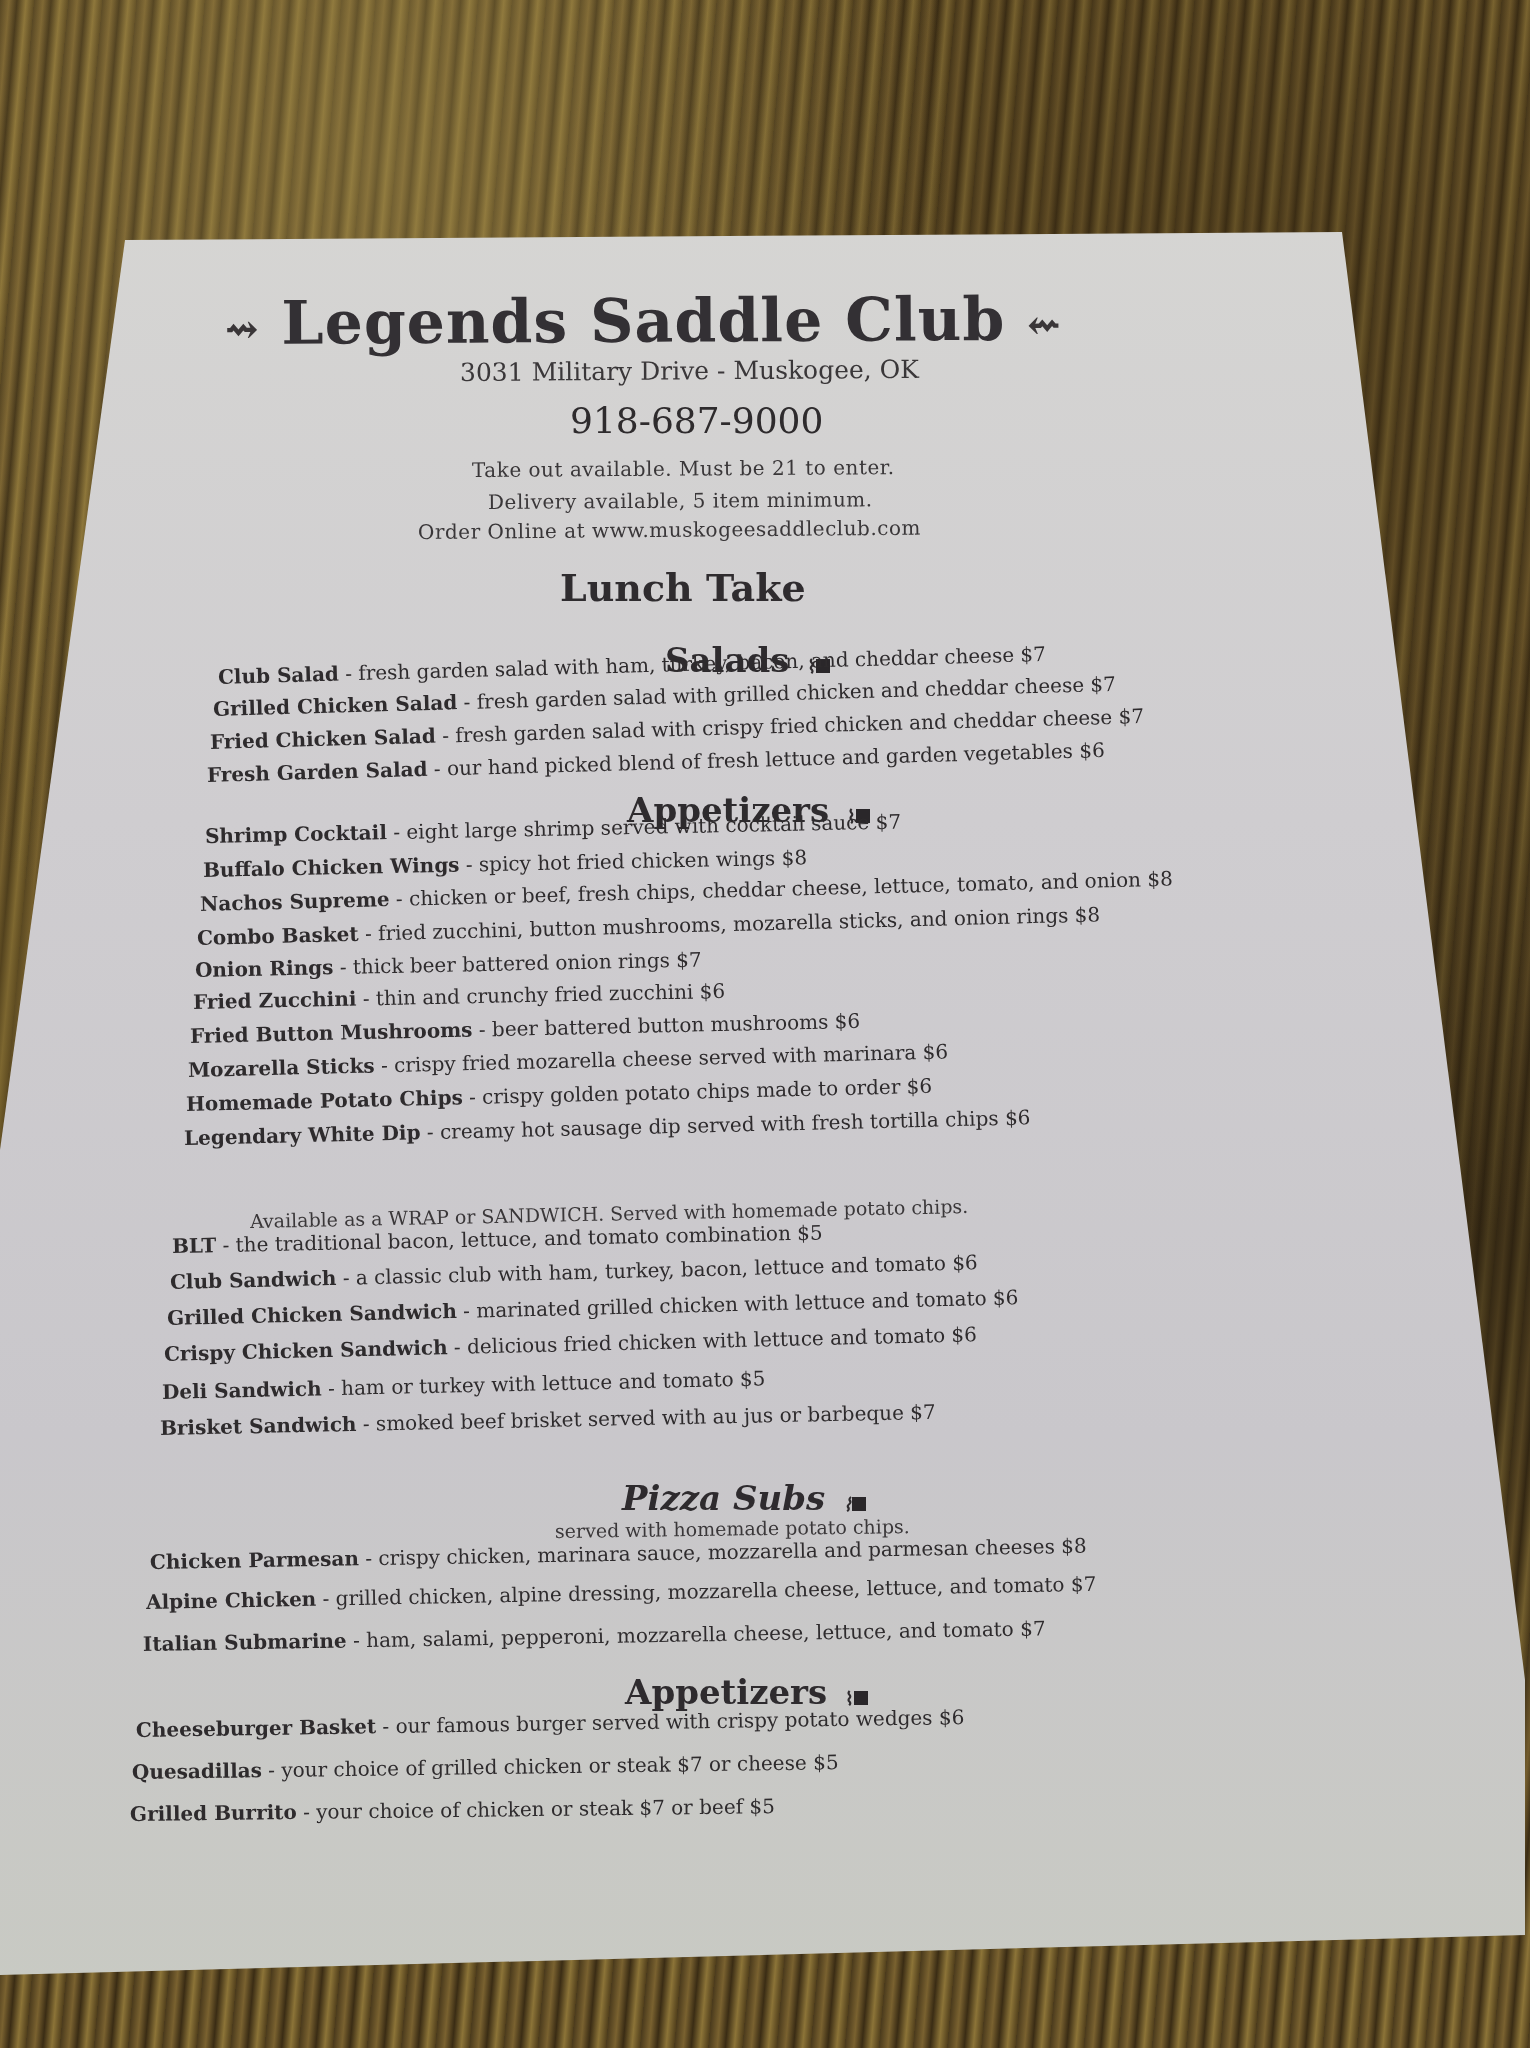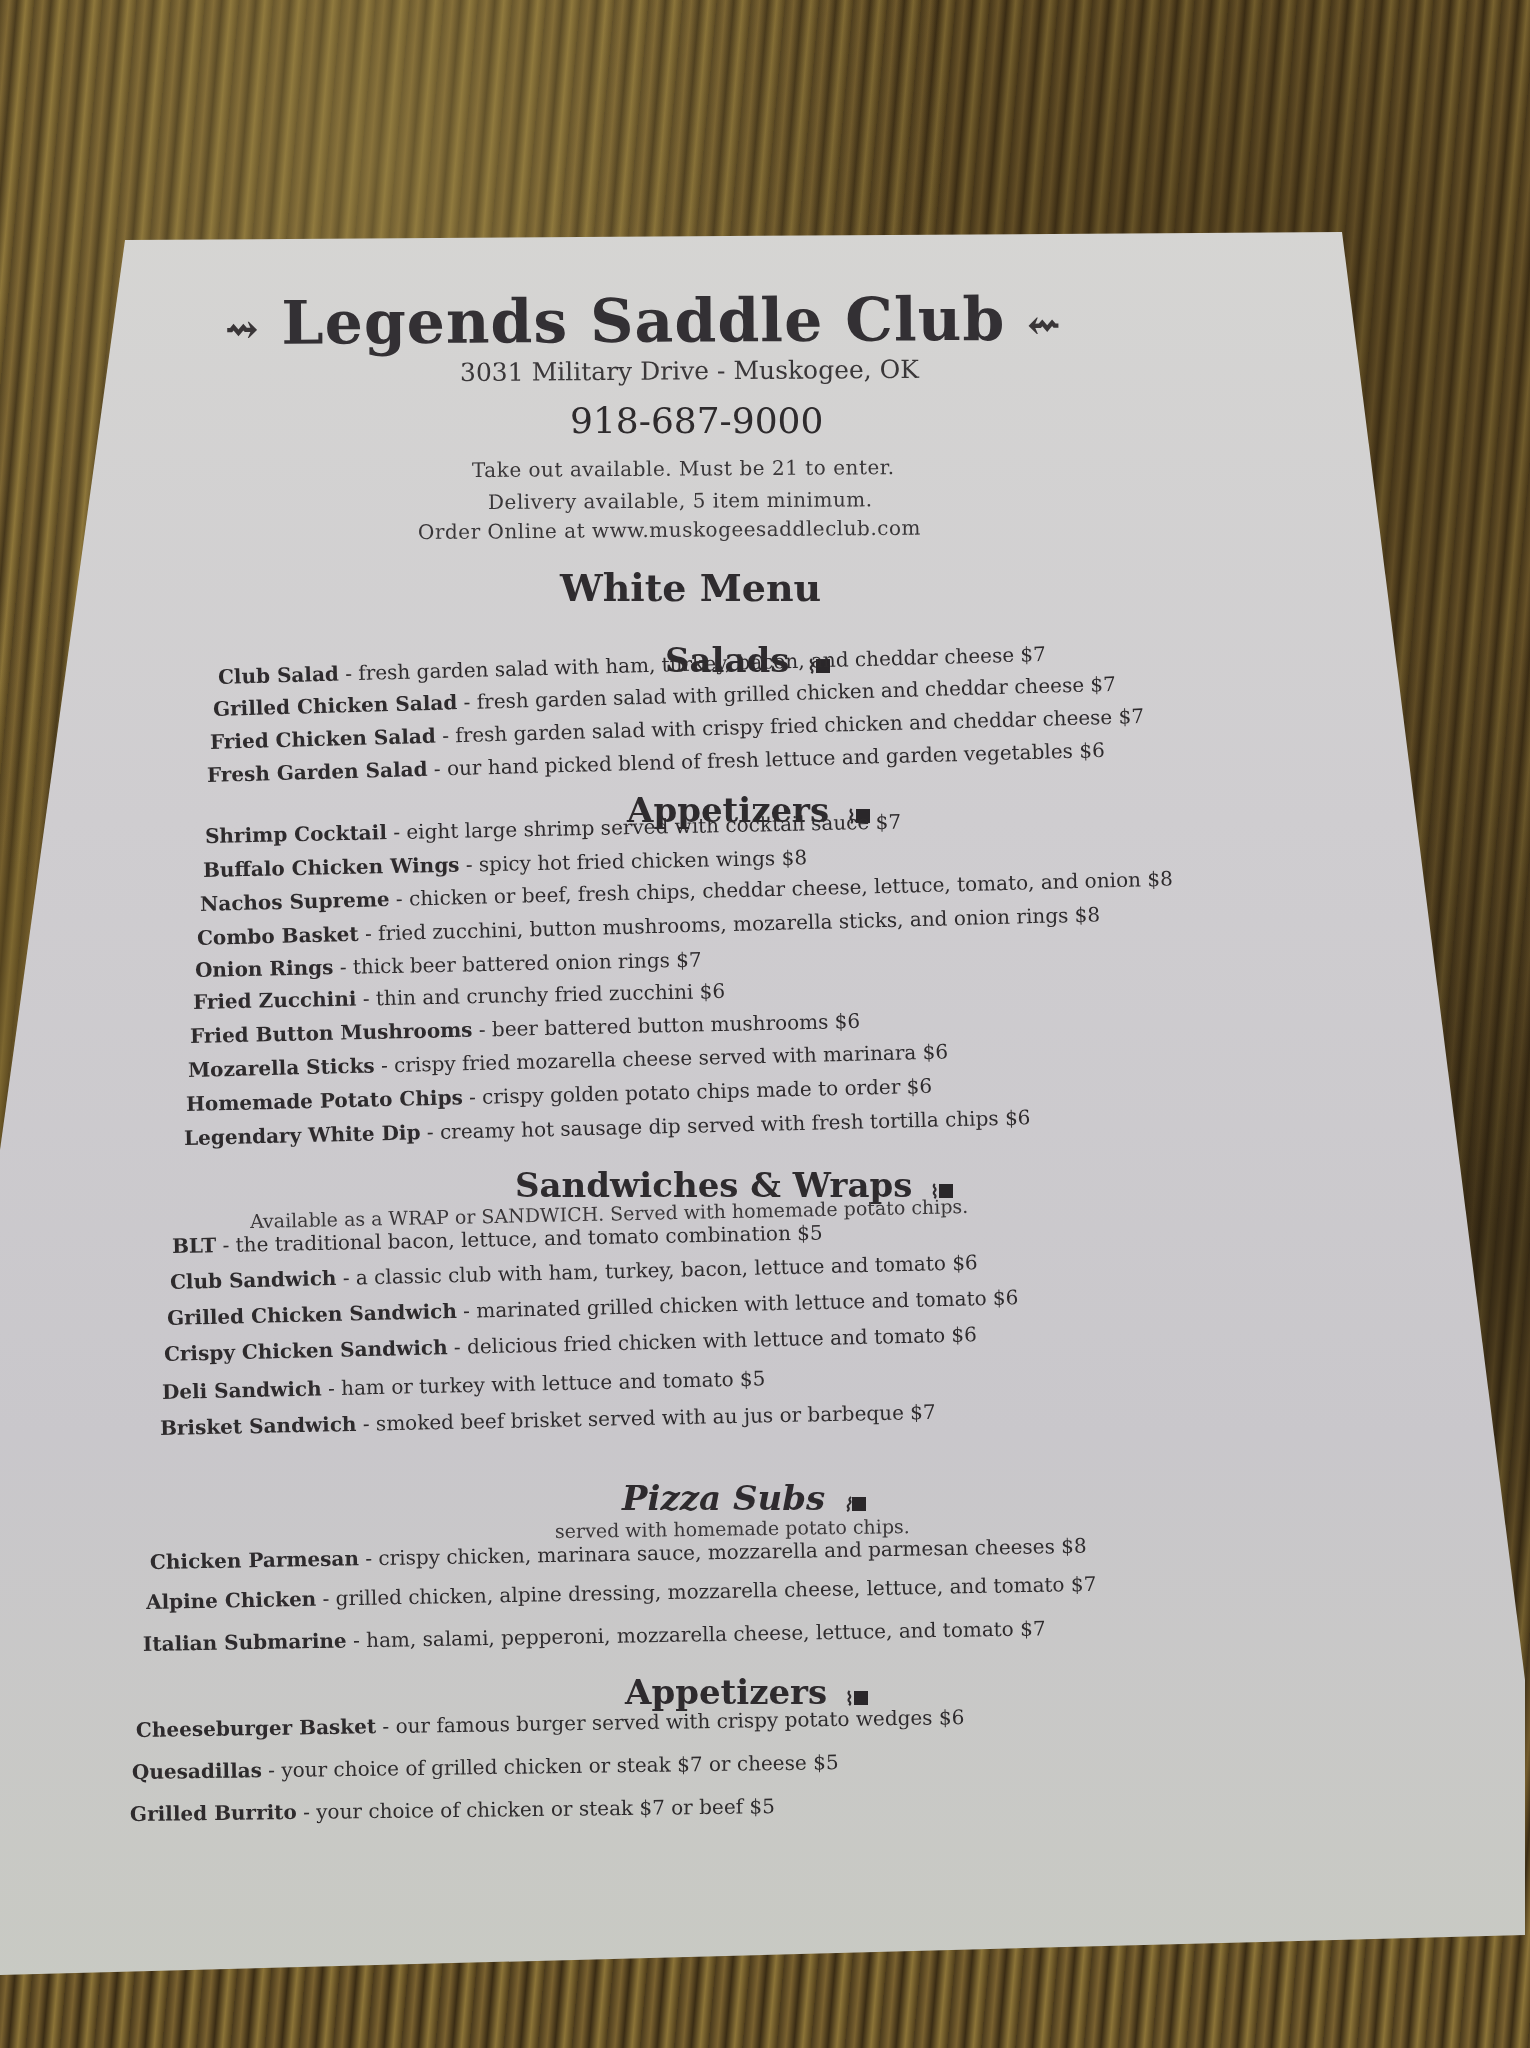--- a/index.html
+++ b/index.html
@@ -52,21 +52,21 @@
     <span class="orn">⇝</span>
     <span>Legends Saddle Club</span>
     <span class="orn">⇜</span>
   </div>
   <div class="line addr" style="left:460px; top:358px; transform:rotate(-0.4deg);">3031 Military Drive - Muskogee, OK</div>
   <div class="line phone" style="left:570px; top:400px;">918-687-9000</div>
   <div class="line note" style="left:472px; top:458px; transform:rotate(-0.4deg);">Take out available. Must be 21 to enter.</div>
   <div class="line note" style="left:488px; top:490px; transform:rotate(-0.4deg);">Delivery available, 5 item minimum.</div>
   <div class="line note" style="left:418px; top:520px; transform:rotate(-0.5deg);">Order Online at www.muskogeesaddleclub.com</div>
 
-  <div class="line menu-title" style="left:560px; top:565px;">White Menu</div>
+  <div class="line menu-title" style="left:560px; top:565px;">Lunch Take</div>
 
   <div class="line section" style="left:665px; top:628px;margin-top:12px;">
     <span>Salads</span>
     <span class="sec-icon"><span class="sw">⌇</span><span class="sq"></span></span>
   </div>
   <div class="line item" style="left:218px; top:665px; transform:rotate(-1.6deg);"><span class="nm">Club Salad</span><span> - fresh garden salad with ham, turkey, bacon, and cheddar cheese $7</span></div>
   <div class="line item" style="left:213px; top:697px; transform:rotate(-1.6deg);"><span class="nm">Grilled Chicken Salad</span><span> - fresh garden salad with grilled chicken and cheddar cheese $7</span></div>
   <div class="line item" style="left:210px; top:730px; transform:rotate(-1.6deg);"><span class="nm">Fried Chicken Salad</span><span> - fresh garden salad with crispy fried chicken and cheddar cheese $7</span></div>
   <div class="line item" style="left:207px; top:763px; transform:rotate(-1.6deg);"><span class="nm">Fresh Garden Salad</span><span> - our hand picked blend of fresh lettuce and garden vegetables $6</span></div>
 
@@ -78,24 +78,20 @@
   <div class="line item" style="left:203px; top:858px; transform:rotate(-1.2deg);"><span class="nm">Buffalo Chicken Wings</span><span> - spicy hot fried chicken wings $8</span></div>
   <div class="line item" style="left:200px; top:892px; transform:rotate(-1.5deg);"><span class="nm">Nachos Supreme</span><span> - chicken or beef, fresh chips, cheddar cheese, lettuce, tomato, and onion $8</span></div>
   <div class="line item" style="left:197px; top:926px; transform:rotate(-1.5deg);"><span class="nm">Combo Basket</span><span> - fried zucchini, button mushrooms, mozarella sticks, and onion rings $8</span></div>
   <div class="line item" style="left:195px; top:958px; transform:rotate(-1.2deg);"><span class="nm">Onion Rings</span><span> - thick beer battered onion rings $7</span></div>
   <div class="line item" style="left:193px; top:990px; transform:rotate(-1.2deg);"><span class="nm">Fried Zucchini</span><span> - thin and crunchy fried zucchini $6</span></div>
   <div class="line item" style="left:190px; top:1024px; transform:rotate(-1.3deg);"><span class="nm">Fried Button Mushrooms</span><span> - beer battered button mushrooms $6</span></div>
   <div class="line item" style="left:188px; top:1058px; transform:rotate(-1.4deg);"><span class="nm">Mozarella Sticks</span><span> - crispy fried mozarella cheese served with marinara $6</span></div>
   <div class="line item" style="left:186px; top:1092px; transform:rotate(-1.4deg);"><span class="nm">Homemade Potato Chips</span><span> - crispy golden potato chips made to order $6</span></div>
   <div class="line item" style="left:184px; top:1126px; transform:rotate(-1.4deg);"><span class="nm">Legendary White Dip</span><span> - creamy hot sausage dip served with fresh tortilla chips $6</span></div>
 
-  <div class="line section" style="left:515px; top:1165px;">
-    <span>Sandwiches &amp; Wraps</span>
-    <span class="sec-icon"><span class="sw">⌇</span><span class="sq"></span></span>
-  </div>
   <div class="line sub" style="left:250px; top:1210px; transform:rotate(-1.2deg);">Available as a WRAP or SANDWICH. Served with homemade potato chips.</div>
   <div class="line item" style="left:172px; top:1234px; transform:rotate(-1.2deg);"><span class="nm">BLT</span><span> - the traditional bacon, lettuce, and tomato combination $5</span></div>
   <div class="line item" style="left:170px; top:1270px; transform:rotate(-1.4deg);"><span class="nm">Club Sandwich</span><span> - a classic club with ham, turkey, bacon, lettuce and tomato $6</span></div>
   <div class="line item" style="left:167px; top:1306px; transform:rotate(-1.4deg);"><span class="nm">Grilled Chicken Sandwich</span><span> - marinated grilled chicken with lettuce and tomato $6</span></div>
   <div class="line item" style="left:164px; top:1342px; transform:rotate(-1.4deg);"><span class="nm">Crispy Chicken Sandwich</span><span> - delicious fried chicken with lettuce and tomato $6</span></div>
   <div class="line item" style="left:162px; top:1380px; transform:rotate(-1.3deg);"><span class="nm">Deli Sandwich</span><span> - ham or turkey with lettuce and tomato $5</span></div>
   <div class="line item" style="left:160px; top:1416px; transform:rotate(-1.2deg);"><span class="nm">Brisket Sandwich</span><span> - smoked beef brisket served with au jus or barbeque $7</span></div>
 
   <div class="line section" style="left:622px; top:1478px;font-style:italic;">
     <span>Pizza Subs</span>

